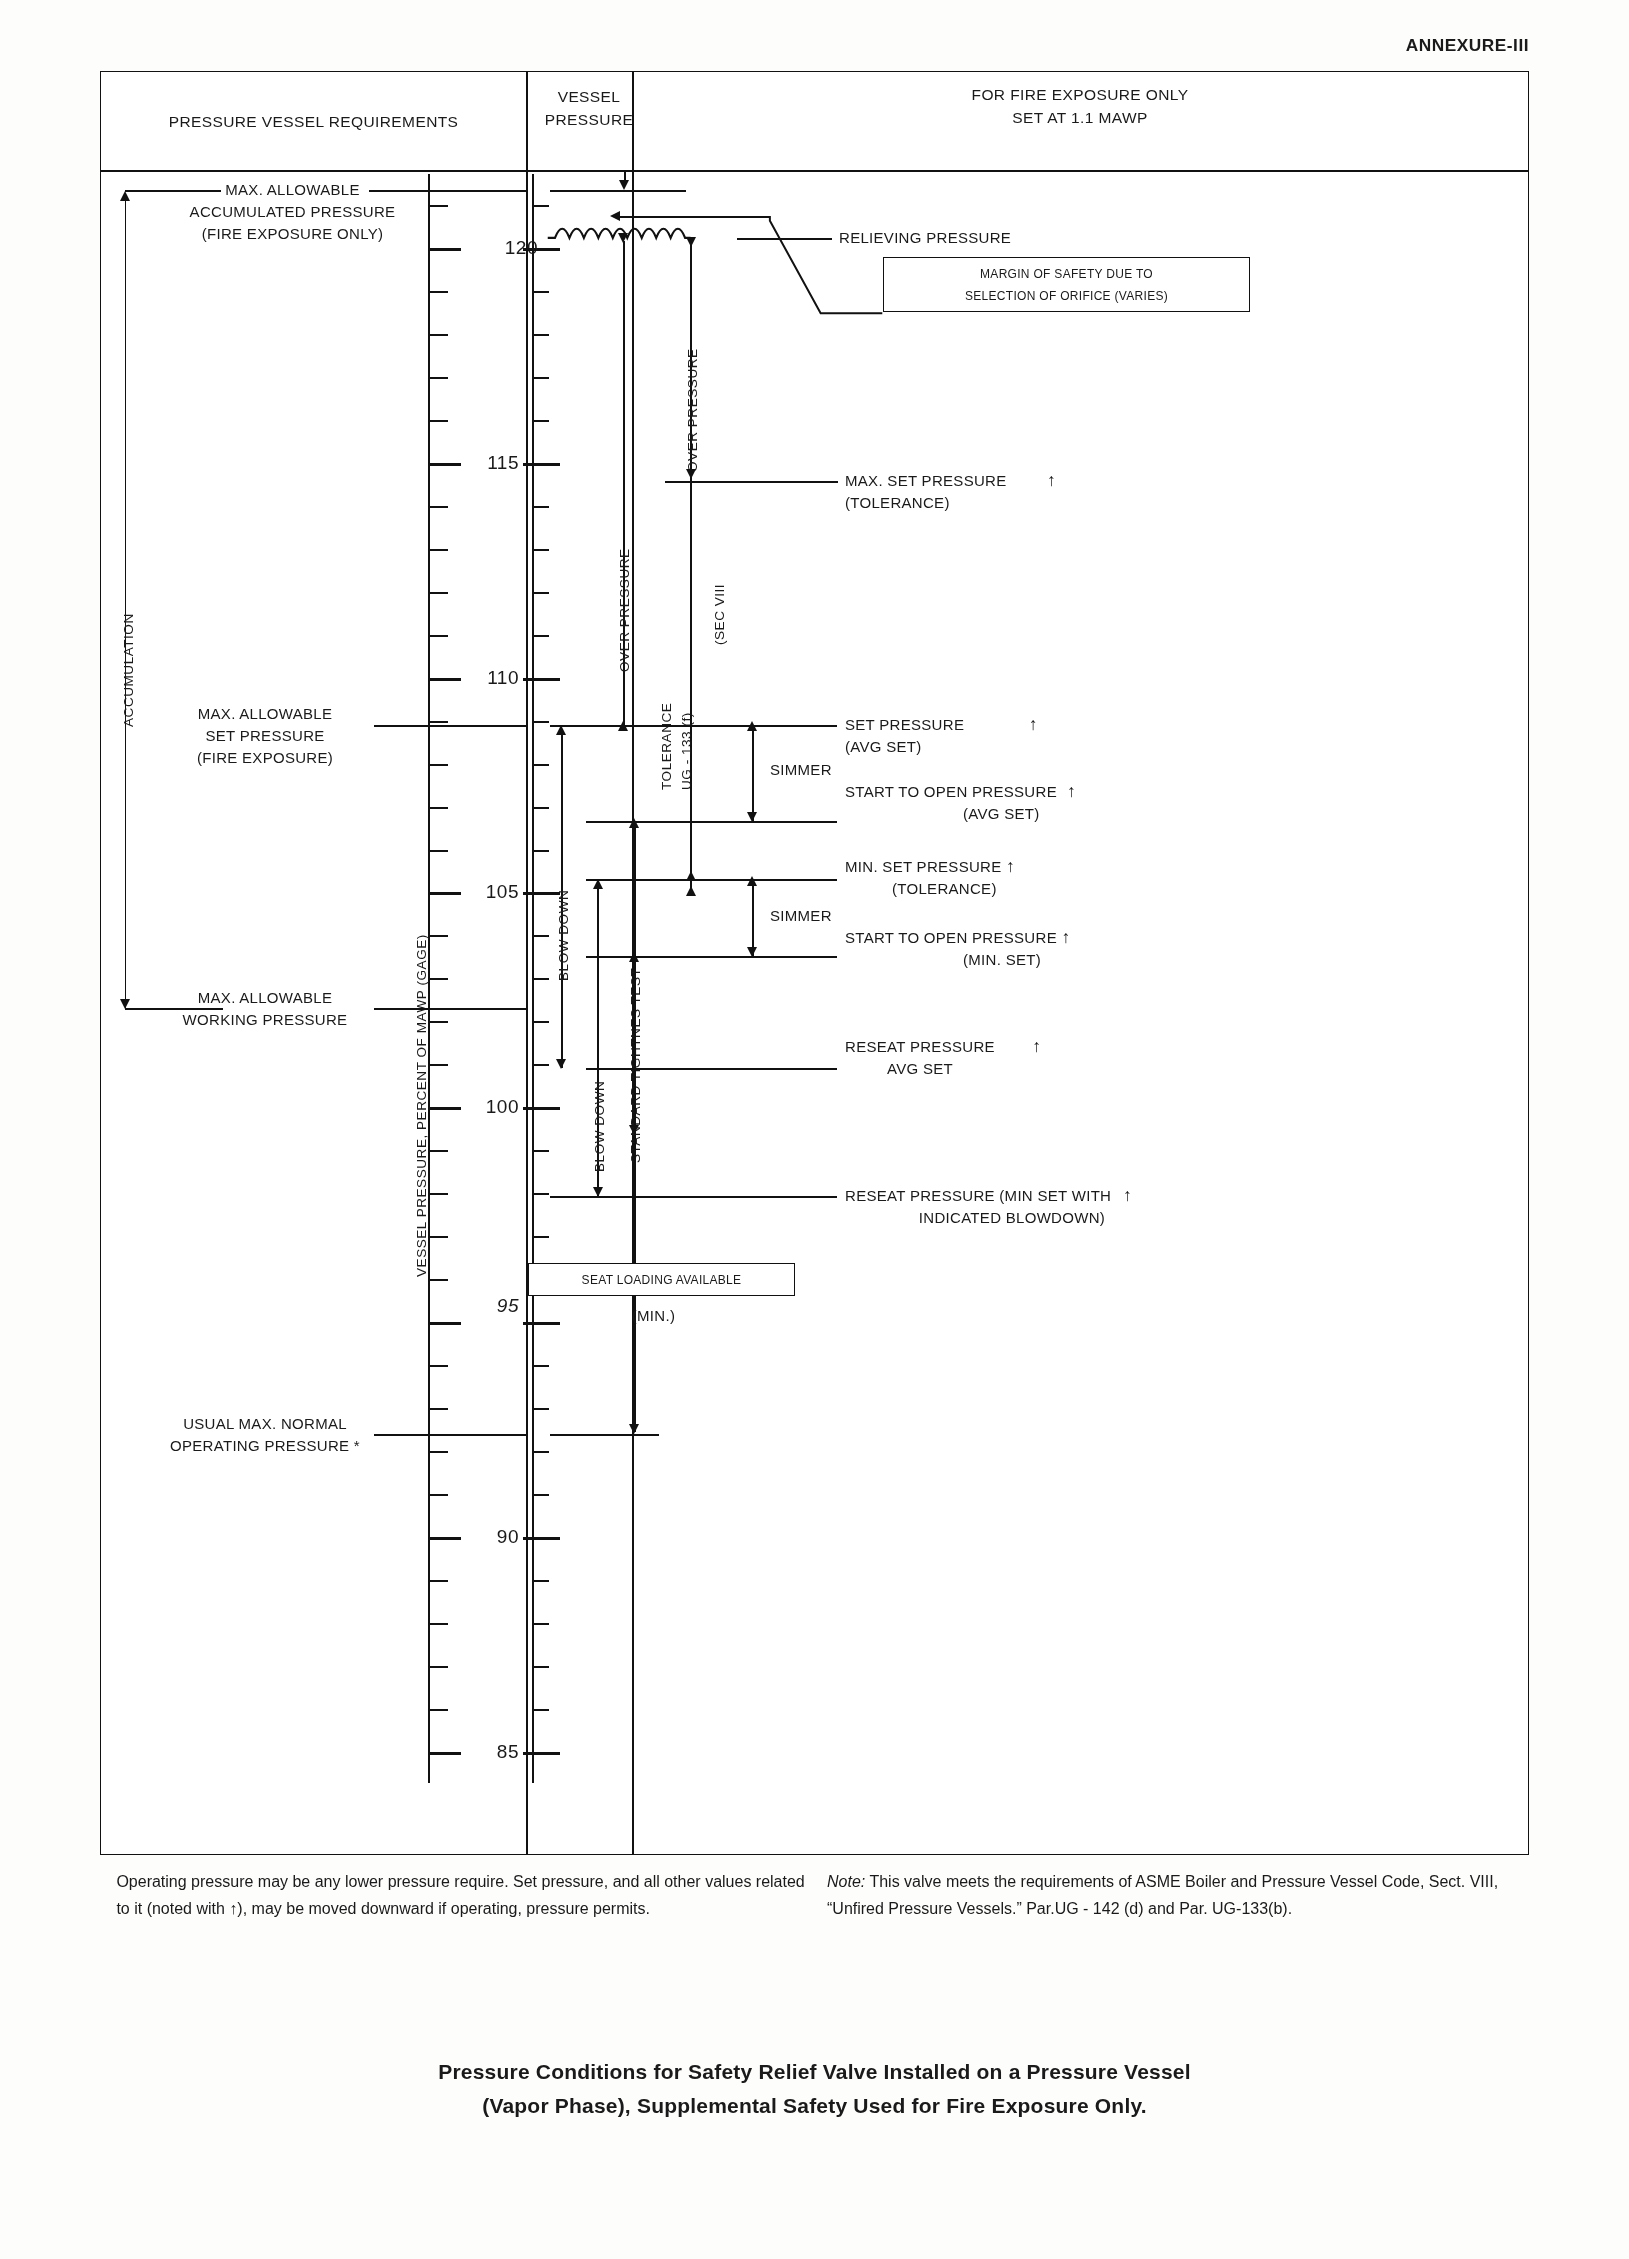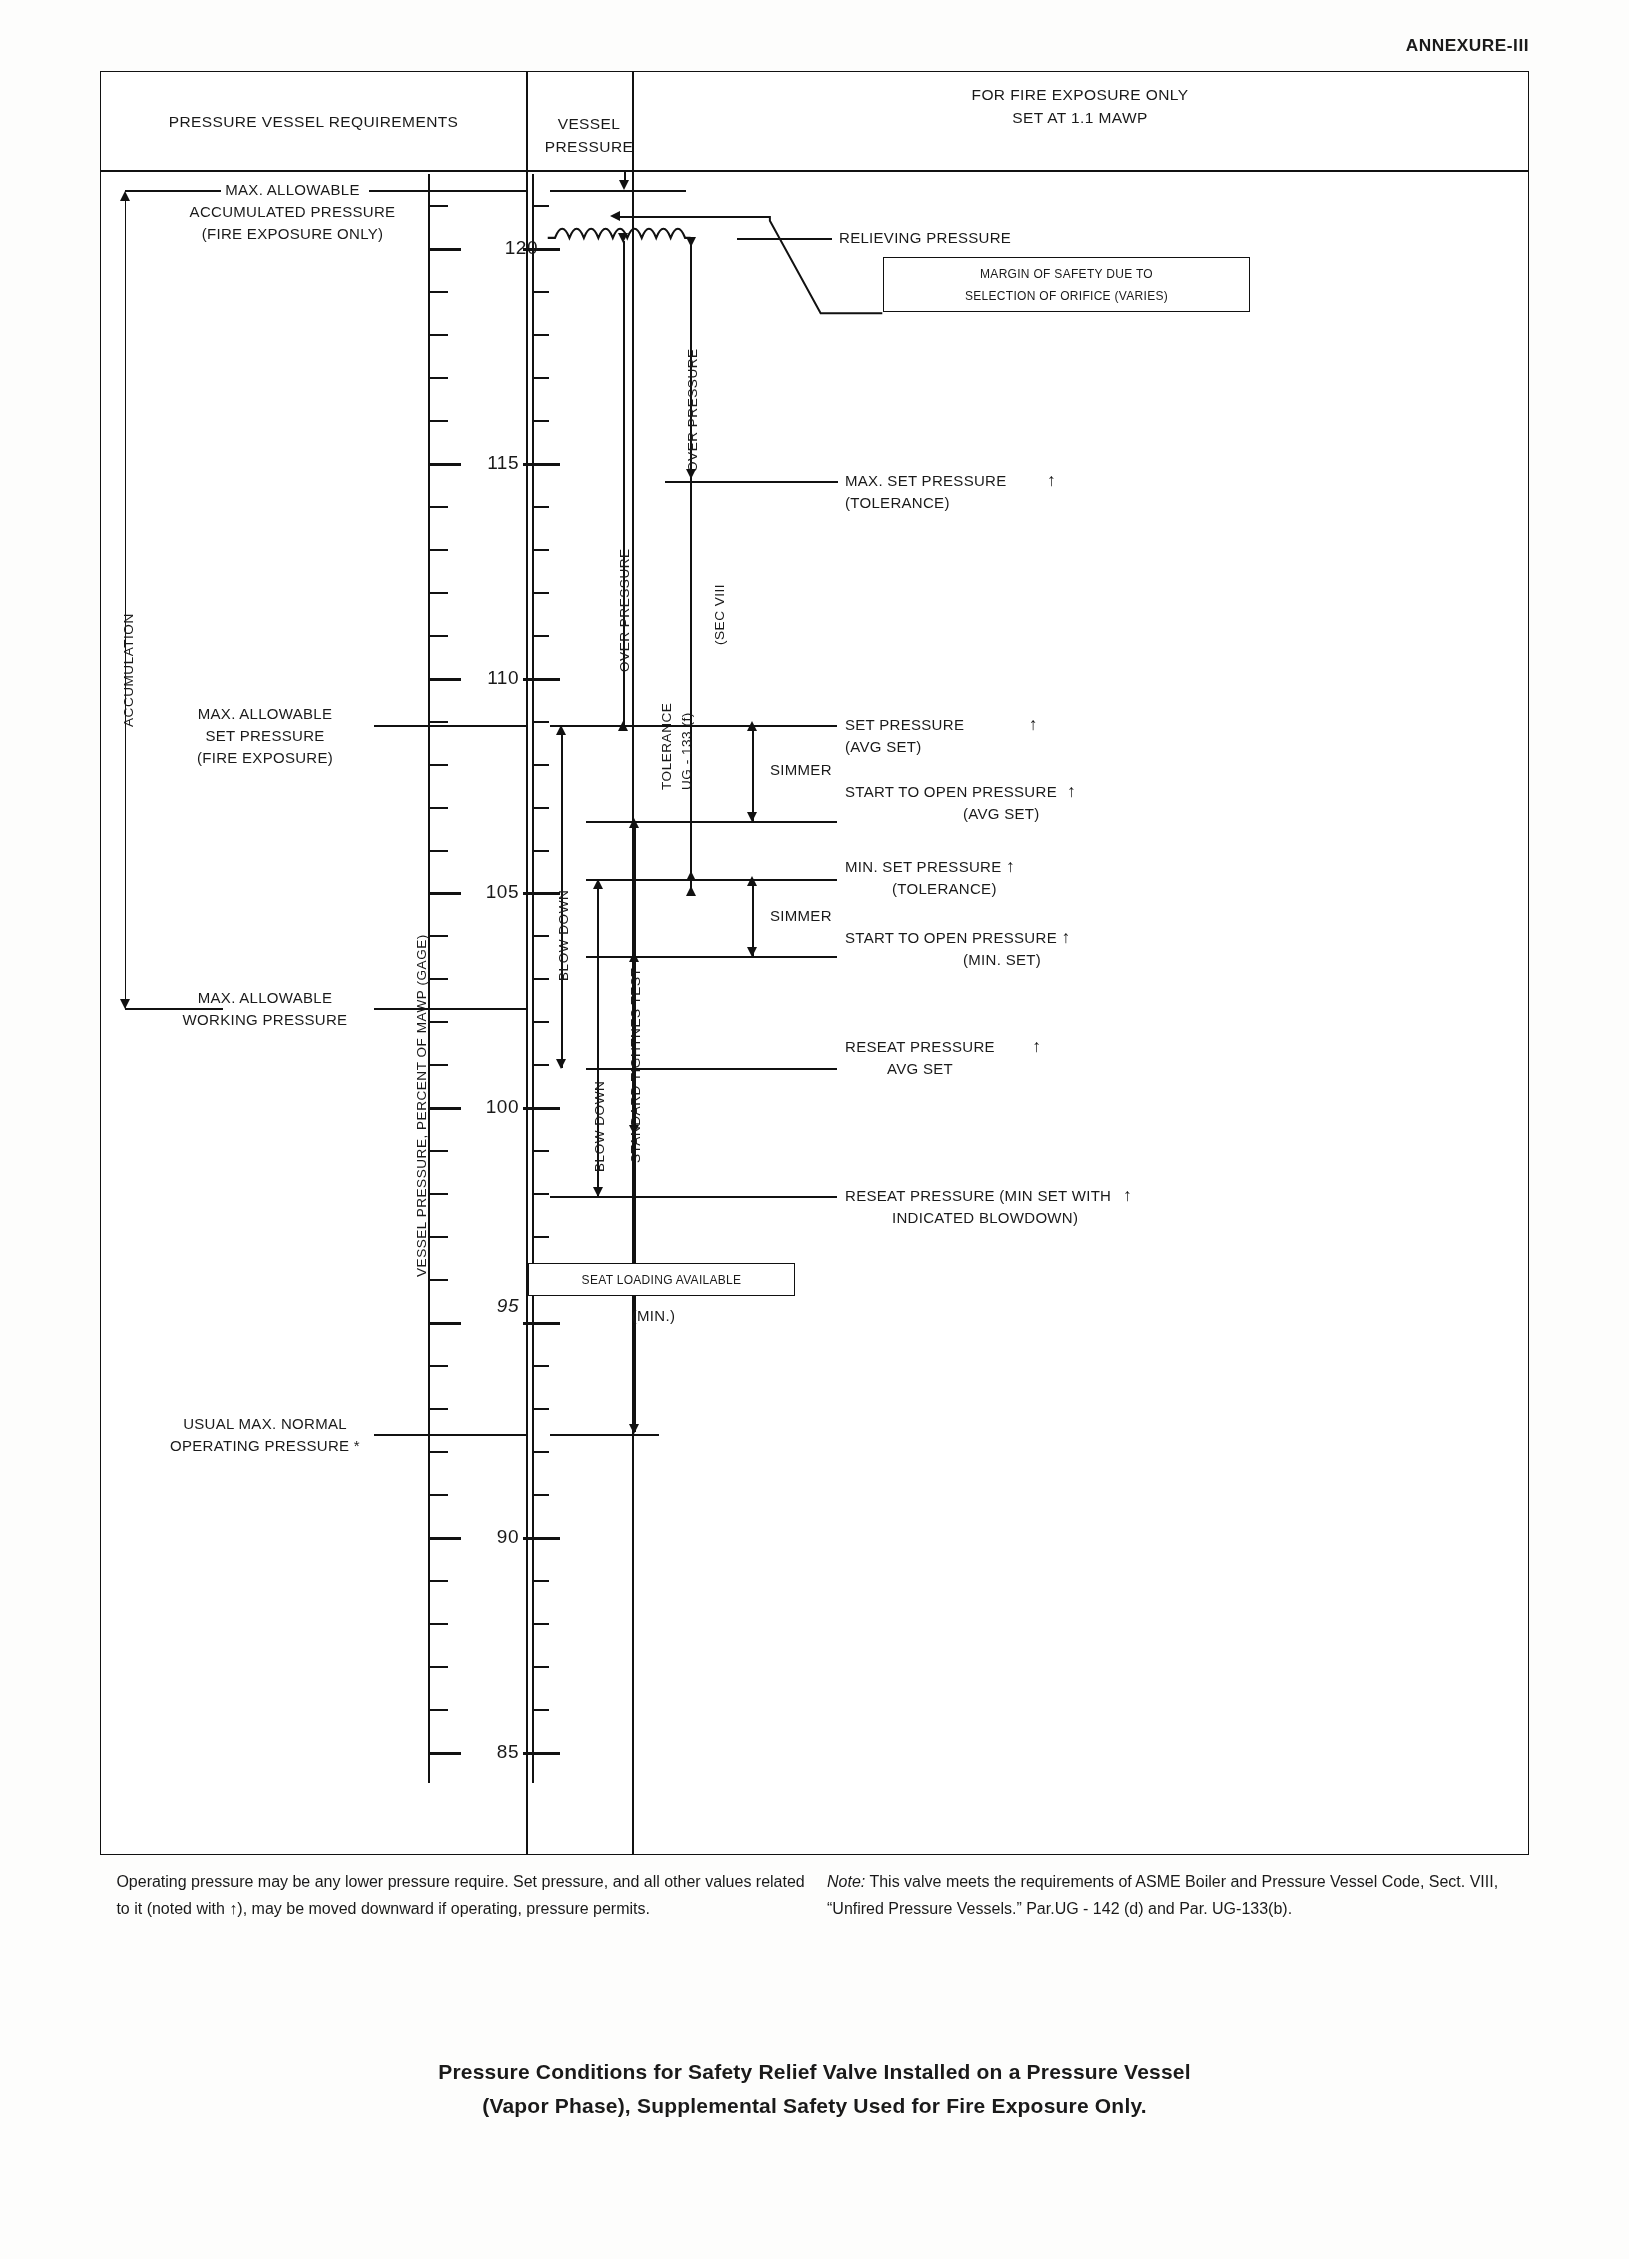--- a/index.html
+++ b/index.html
@@ -27,21 +27,21 @@
   .vsep.c1{left:425px;}
   .vsep.c2{left:531px;}
   
   .hsep{position:absolute;left:0;right:0;height:1.8px;background:#111;top:98px;}
 
   .colhead{
     position:absolute;text-align:center;font-size:15.5px;letter-spacing:0.4px;
     line-height:23px;
   }
   .colhead.h1{left:0;width:425px;top:38px;}
-  .colhead.h2{left:425px;width:126px;top:40px;}
+  .colhead.h2{left:425px;width:126px;top:13px;}
   .colhead.h3{left:531px;width:896px;top:11px;}
 
   
   .axis-line{position:absolute;width:1.8px;background:#111;}
   .tick{position:absolute;height:1.8px;background:#111;}
   .tick.major{height:2.7px;}
   .axis-num{
     position:absolute;font-size:19px;text-align:right;width:49px;
     transform:translateY(-11px);letter-spacing:0.5px;
   }
@@ -351,21 +351,21 @@
     <div class="hline" style="left:485px;top:996px;width:251px;"></div>
     <div class="lbl" style="left:744px;top:964px;">
       <div>
         <span>RESEAT PRESSURE</span>
         <span class="uparrow" style="margin-left:33px;">↑</span>
       </div>
       <div style="margin-left:42px;">AVG SET</div>
     </div>
 
     <div class="hline" style="left:449px;top:1124px;width:287px;"></div>
-    <div class="lbl" style="left:744px;top:1113px;">
+    <div class="lbl" style="left:744px;top:1113px;text-align:center;">
       <div>
         <span>RESEAT PRESSURE (MIN SET WITH</span>
         <span class="uparrow" style="margin-left:7.3px;">↑</span>
       </div>
       <div style="margin-left:47px;">INDICATED BLOWDOWN)</div>
     </div>
 
     <div class="vline" style="left:533px;top:887px;height:473px;"></div>
     <div class="ar-up" style="left:528px;top:880px;"></div>
     <div class="ar-dn" style="left:528px;top:1352px;"></div>

